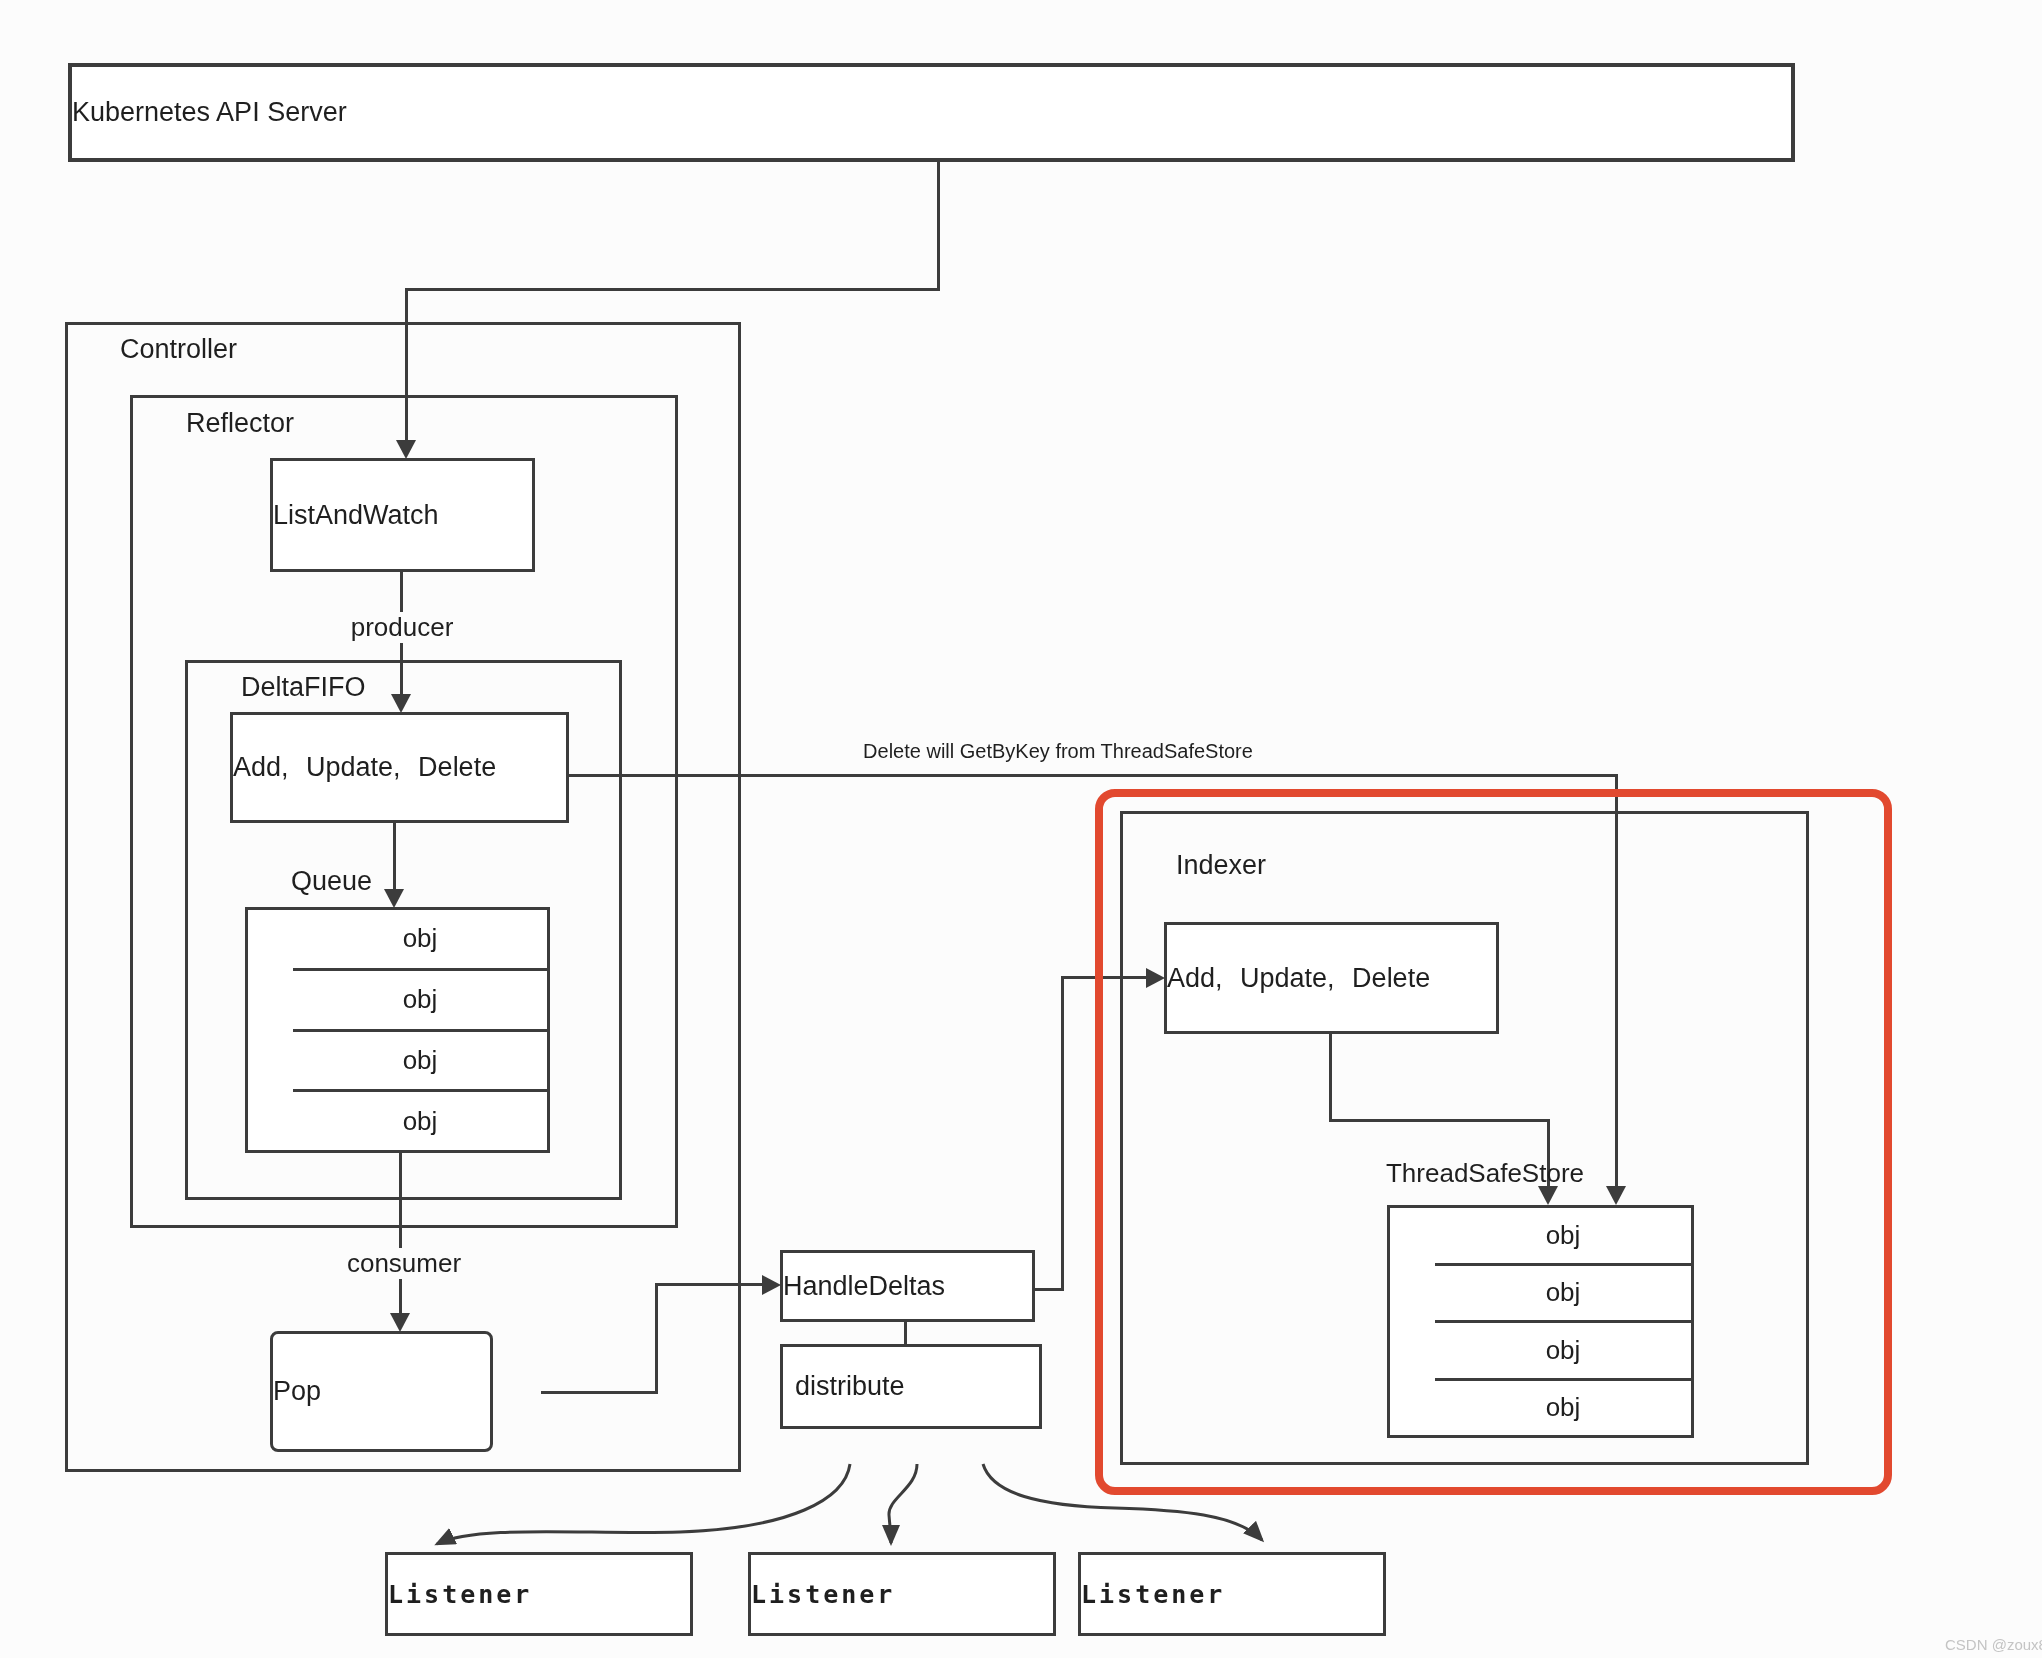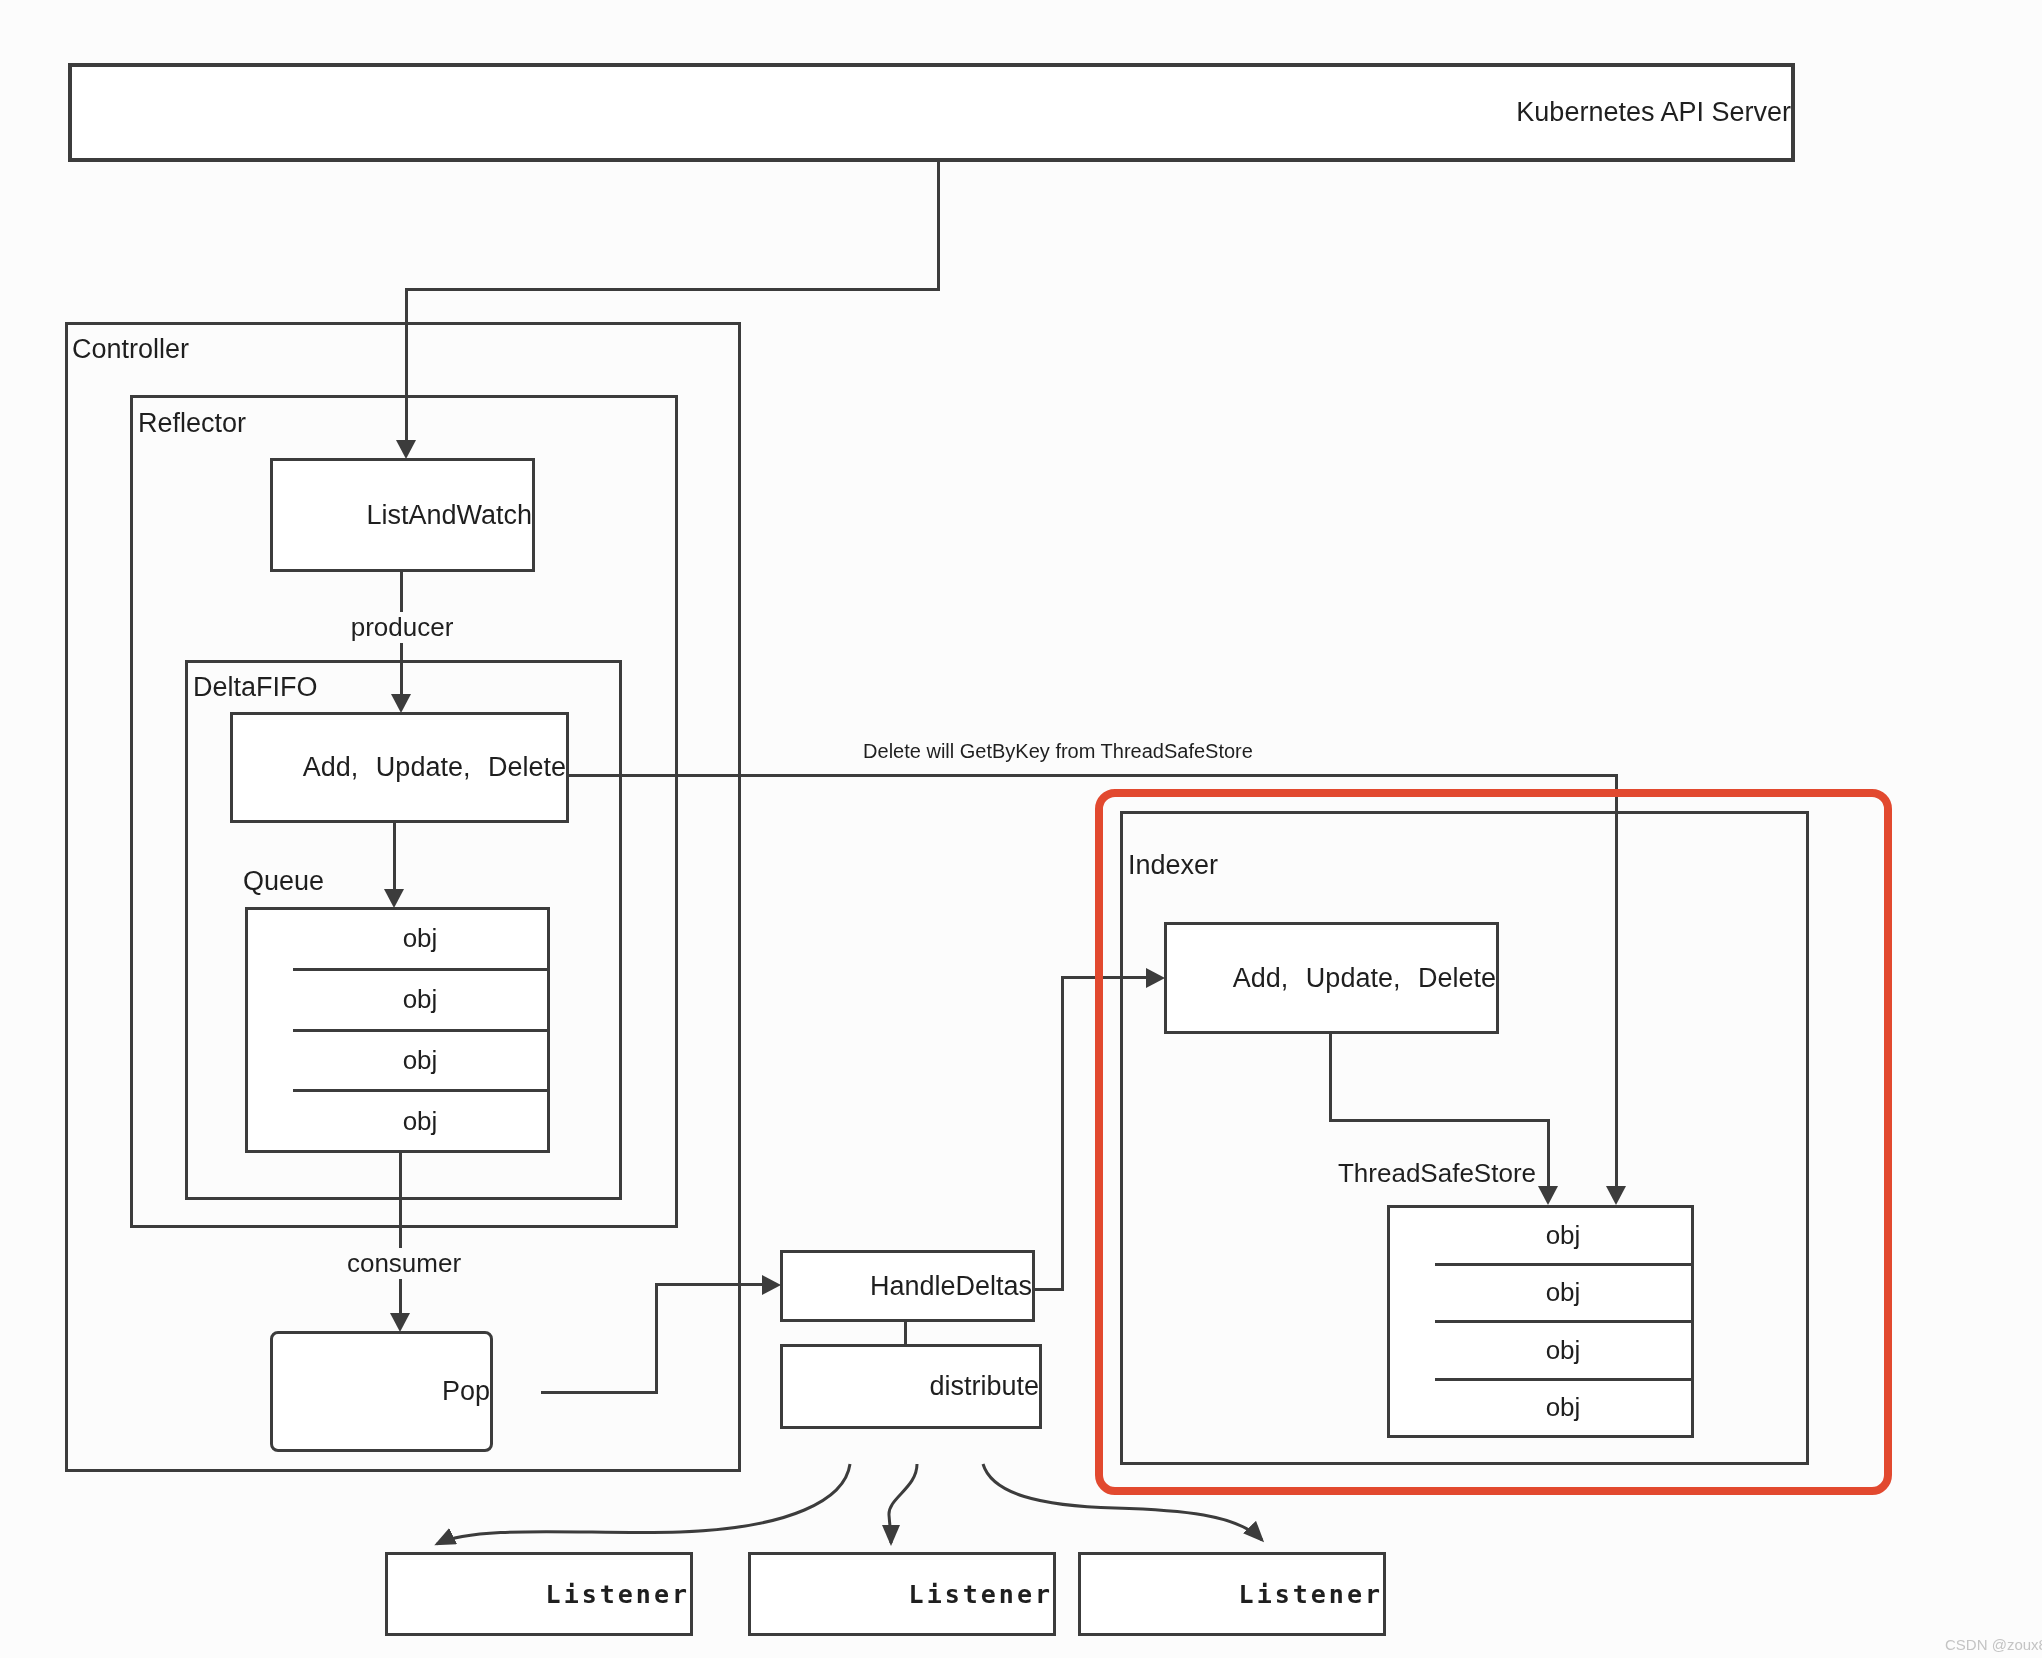--- a/index.html
+++ b/index.html
@@ -9,23 +9,23 @@
   html,body{margin:0;padding:0;background:var(--background);}
   .canvas{
     position:relative;width:2042px;height:1658px;overflow:hidden;
     background:var(--background);
     font-family:"Liberation Sans",sans-serif;color:var(--text);
   }
   .box{
     position:absolute;border:3px solid var(--line);background:var(--box-bg);
     box-sizing:border-box;
   }
-  .cbox{display:flex;align-items:center;justify-content:flex-end;font-size:27px;}
+  .cbox{display:flex;align-items:center;justify-content:flex-start;font-size:27px;}
   .wide-words{word-spacing:10px;}
-  .container-lbl{position:absolute;font-size:27px;white-space:nowrap;}
+  .container-lbl{position:absolute;font-size:27px;white-space:nowrap;margin-left:48px;}
   .free-lbl{position:absolute;font-size:26px;white-space:nowrap;background:var(--background);padding:0 8px;transform:translateX(-50%);}
   .hline,.vline{position:absolute;background:var(--line);}
   .hline{height:3px;} .vline{width:3px;}
   .arr{position:absolute;width:0;height:0;}
   .arr-down{border-left:10px solid transparent;border-right:10px solid transparent;border-top:19px solid var(--line);}
   .arr-right{border-top:10px solid transparent;border-bottom:10px solid transparent;border-left:19px solid var(--line);}
   .stack{display:flex;flex-direction:column;}
   .stack .row{flex:1;display:flex;align-items:center;justify-content:center;font-size:26px;margin-left:45px;}
   .stack .row + .row{border-top:3px solid var(--line);}
   .red-frame{

